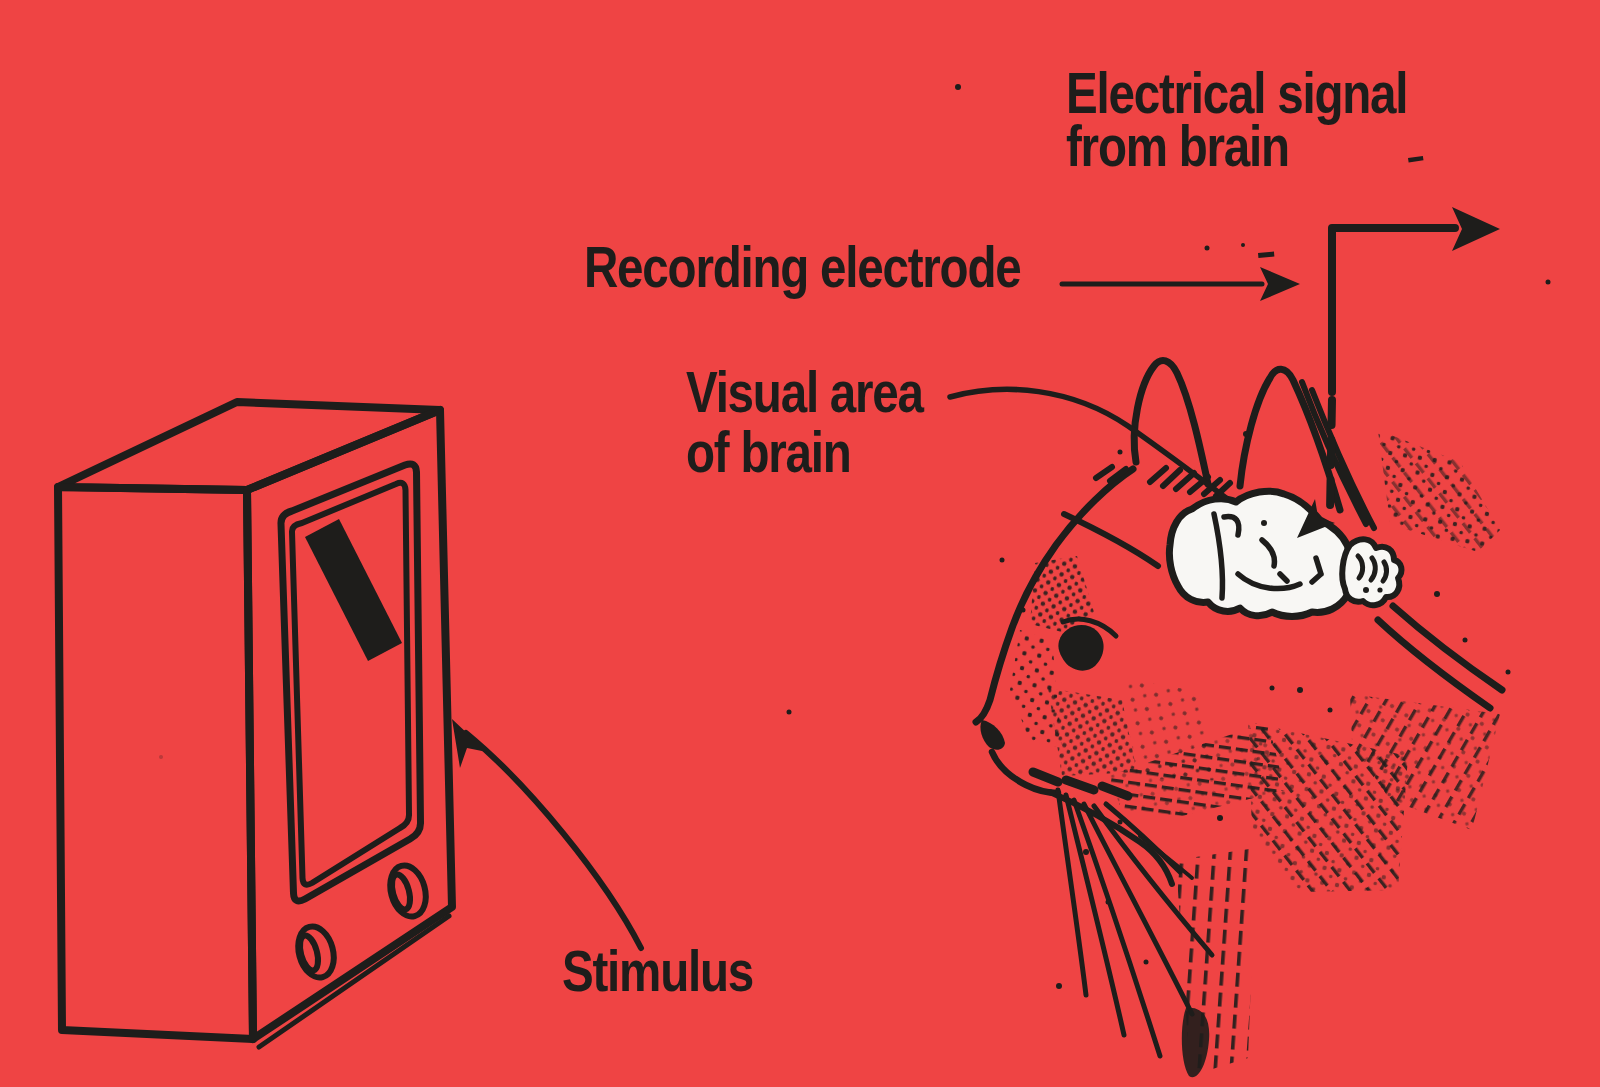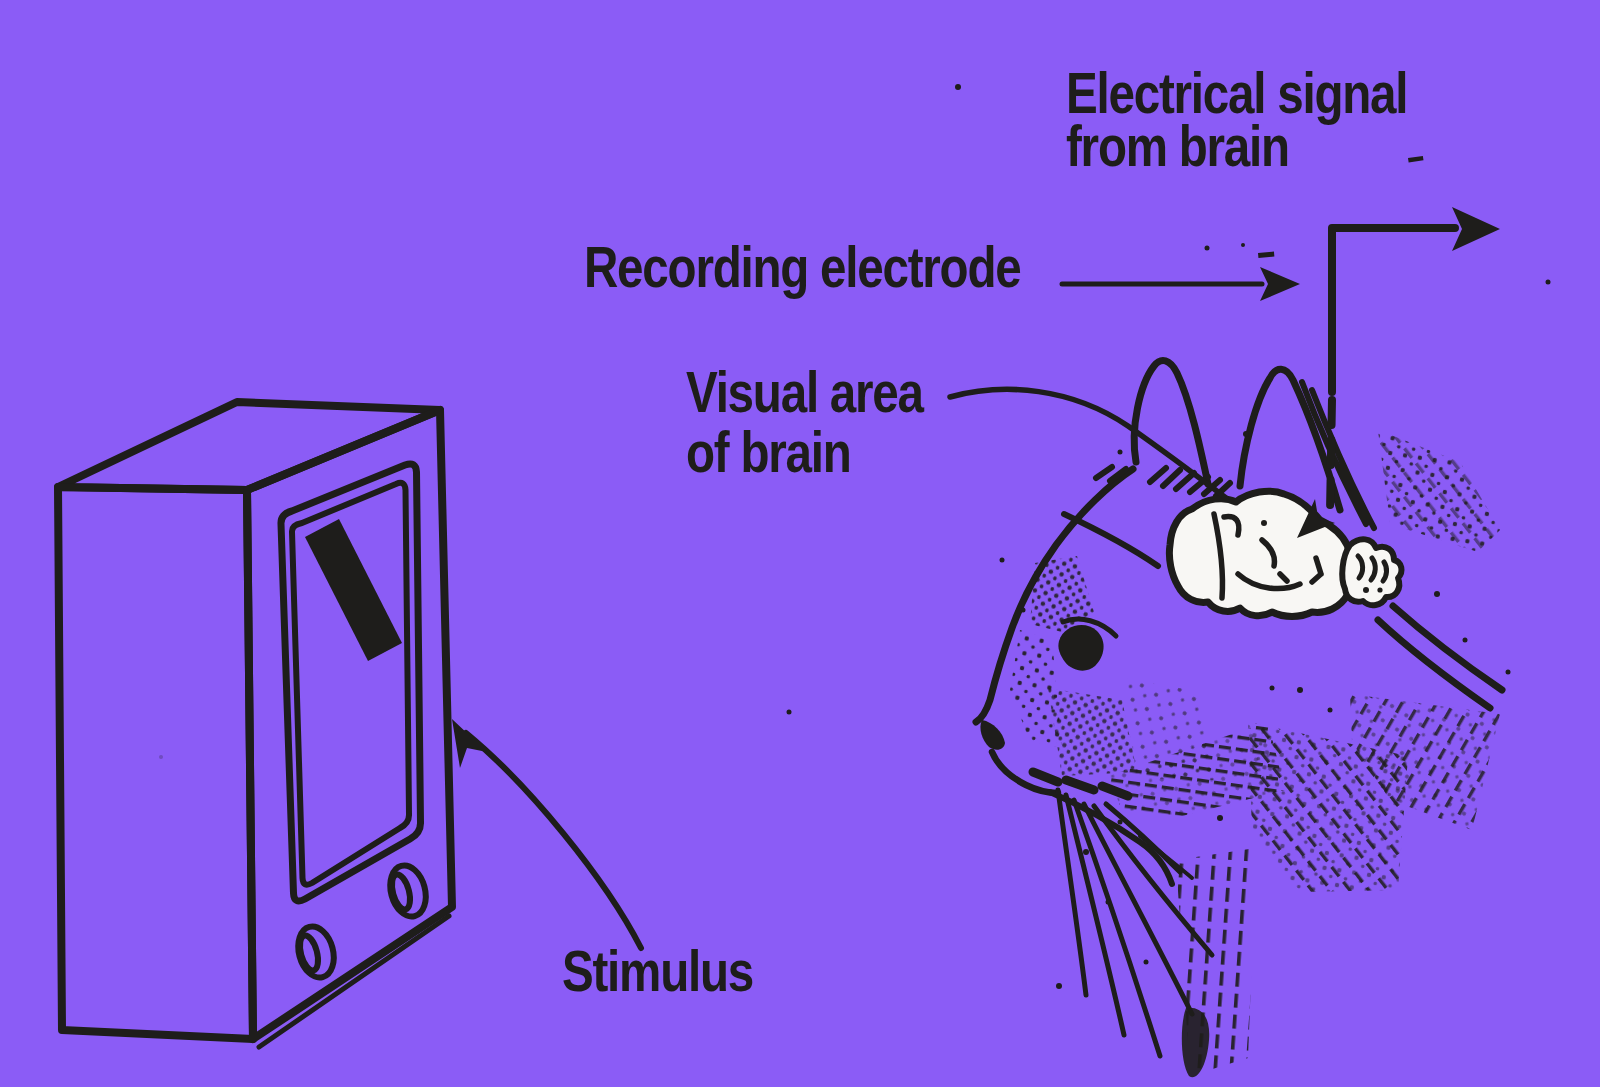--- a/index.html
+++ b/index.html
@@ -2,21 +2,21 @@
 <html><head>
 <meta charset="utf-8">
 <style>
   html,body{margin:0;padding:0;}
   body{
     width:1600px;height:1087px;
     background:#f8f7f4;
     overflow:hidden;
     font-family:"Liberation Sans","DejaVu Sans",sans-serif;
   }
-  .canvas{position:relative;width:1600px;height:1087px;background:#8b5cf6;}
+  .canvas{position:relative;width:1600px;height:1087px;background:#ef4444;}
   .artwork{position:absolute;left:0;top:0;width:1600px;height:1087px;}
   .label{
     position:absolute;
     font-weight:700;
     color:#1e1d1b;
     font-size:58px;
     line-height:53px;
     letter-spacing:-1.5px;
     transform:scaleX(.82);
     transform-origin:0 0;

